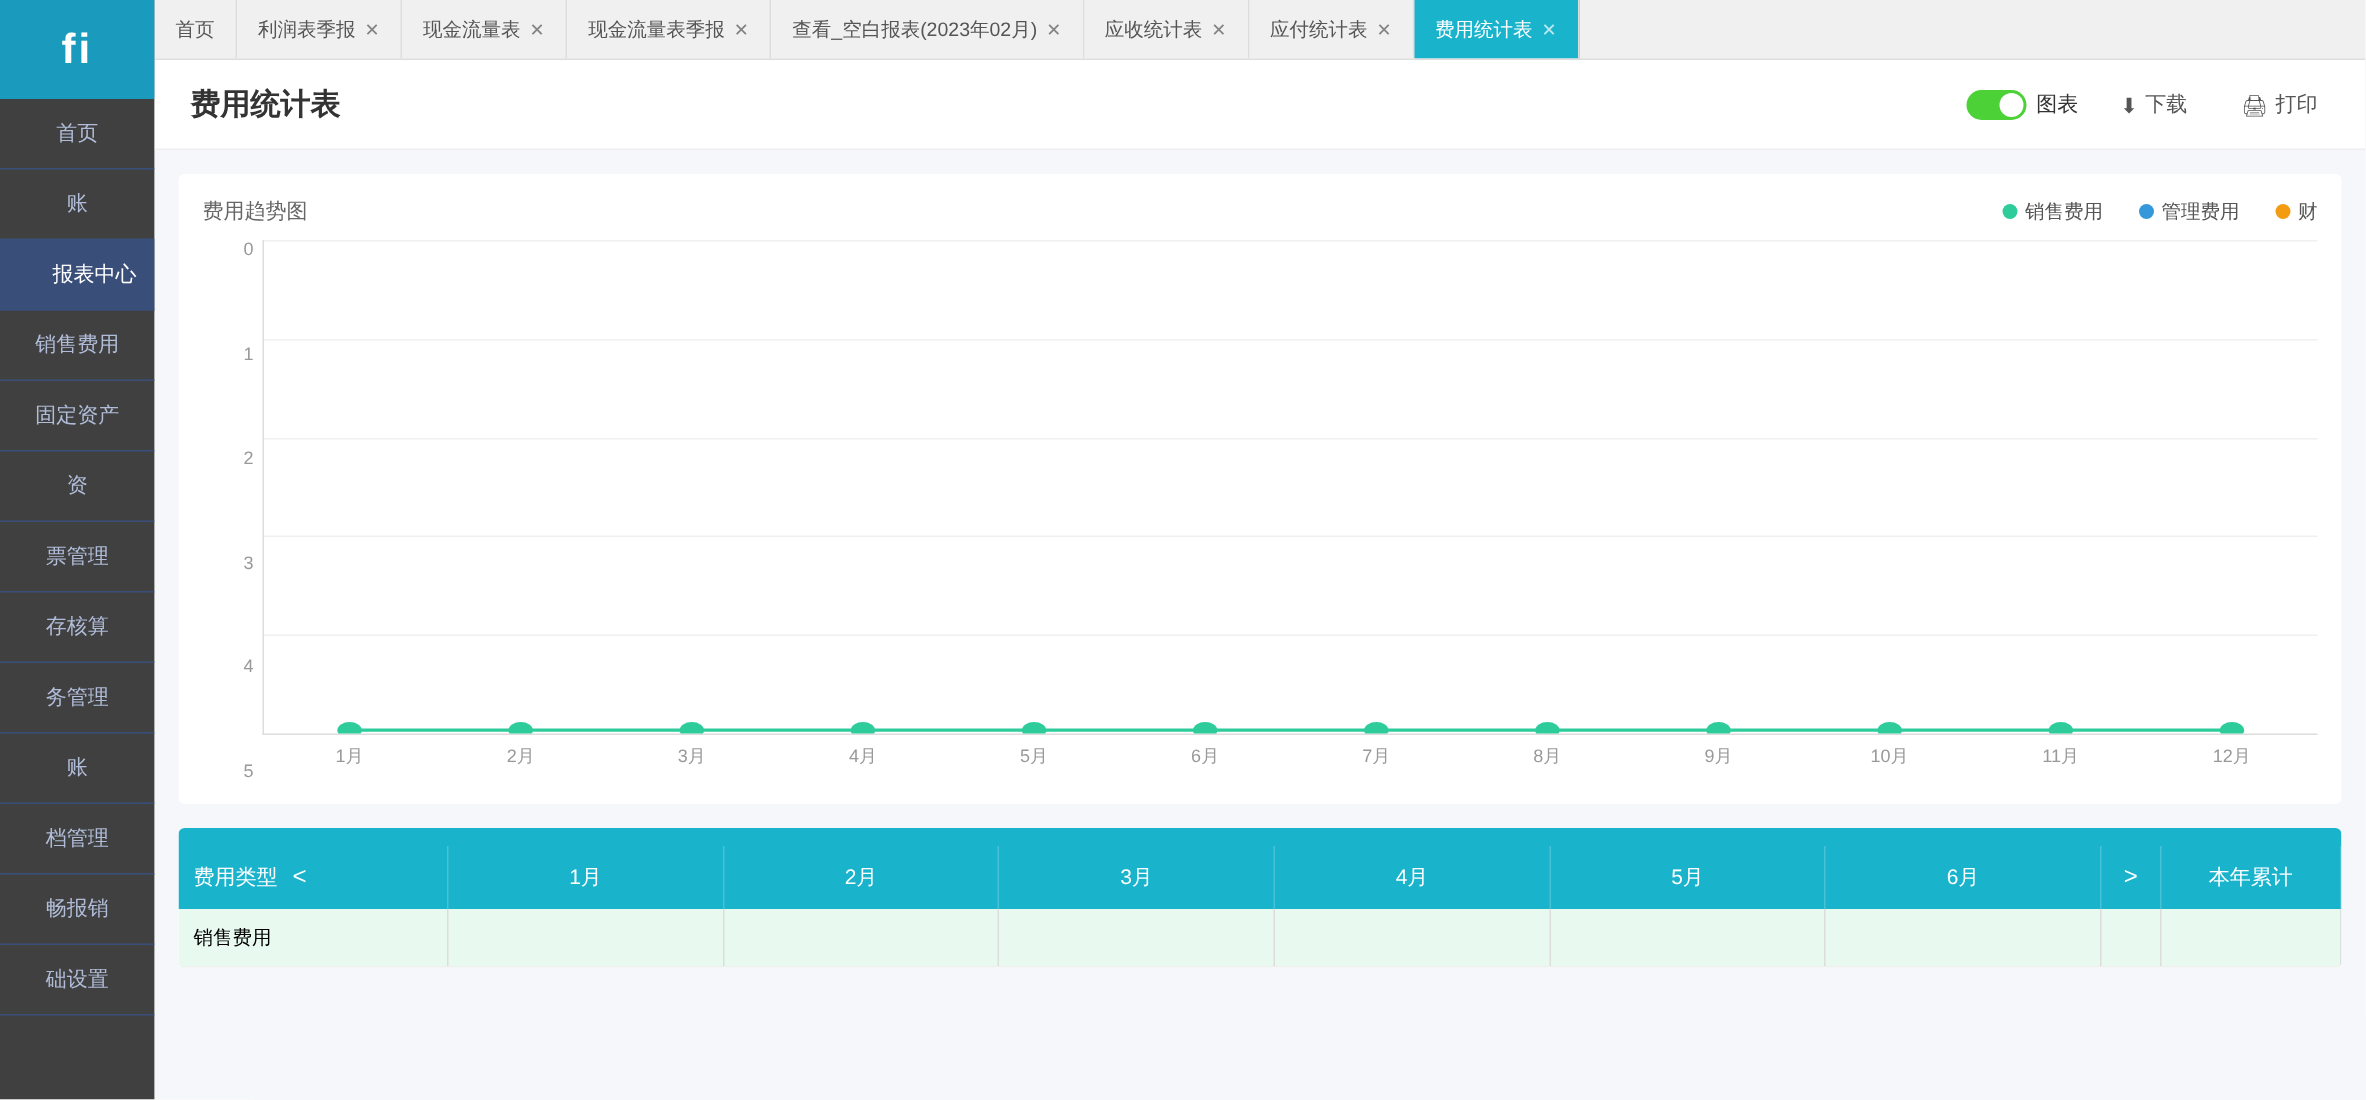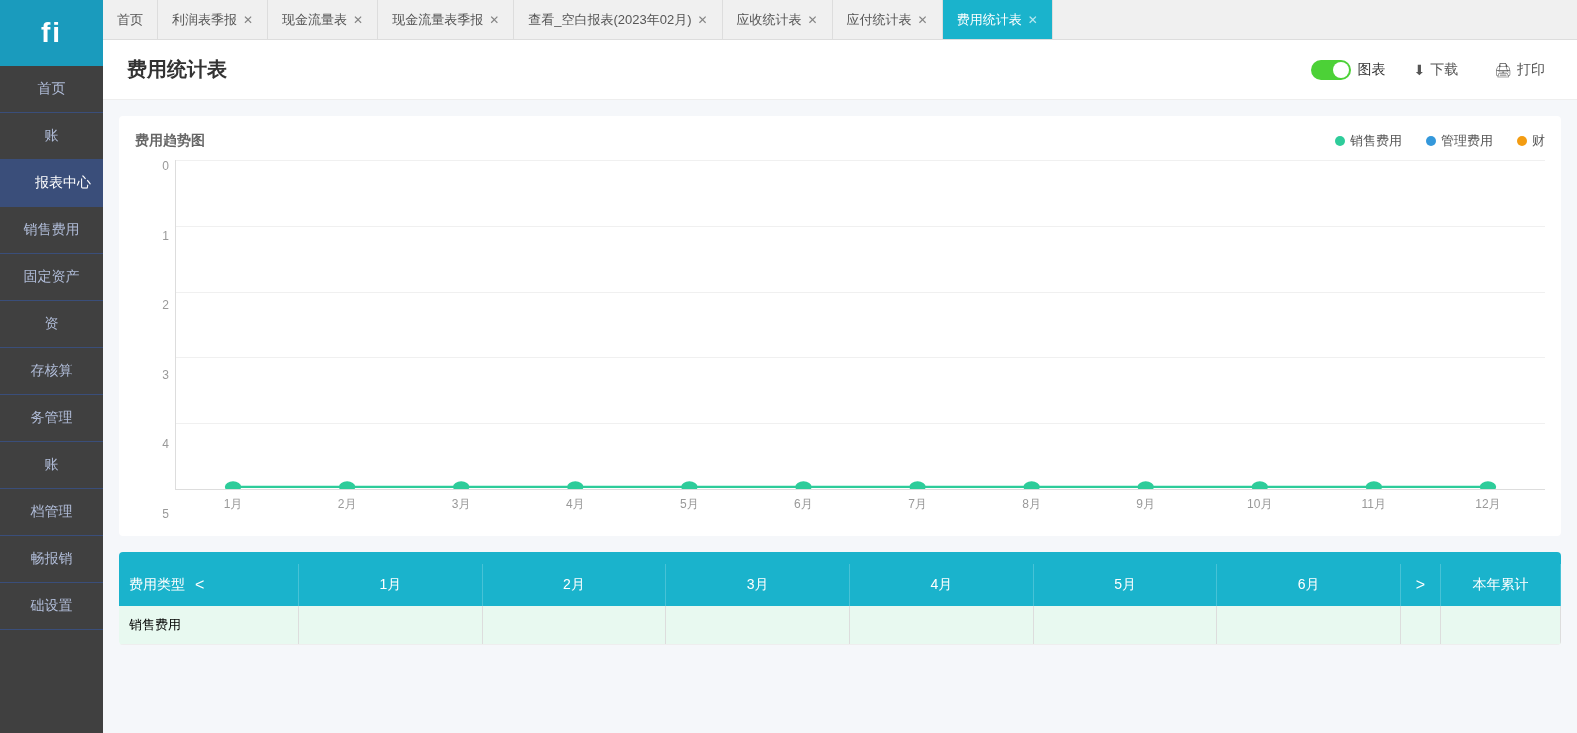--- a/index.html
+++ b/index.html
@@ -147,21 +147,20 @@
       background: white;
       margin: 16px;
       padding: 16px;
       border-radius: 4px;
       flex-shrink: 0;
     }
     .chart-title {
       font-size: 14px;
       color: #666;
       margin-bottom: 10px;
-      font-weight: bold;
     }
     .chart-legend {
       display: flex;
       gap: 24px;
       justify-content: flex-end;
       margin-bottom: 8px;
       font-size: 13px;
       color: #555;
     }
     .legend-item {
@@ -286,20 +285,21 @@
 <body>
 
 <div class="sidebar">
   <div class="sidebar-logo">fi</div>
   <div class="sidebar-item">首页</div>
   <div class="sidebar-item">账</div>
   <div class="sidebar-item active">报表中心</div>
   <div class="sidebar-item">销售费用</div>
   <div class="sidebar-item">固定资产</div>
   <div class="sidebar-item">资</div>
+  <div class="sidebar-item">票管理</div>
   <div class="sidebar-item">存核算</div>
   <div class="sidebar-item">务管理</div>
   <div class="sidebar-item">账</div>
   <div class="sidebar-item">档管理</div>
   <div class="sidebar-item">畅报销</div>
   <div class="sidebar-item">础设置</div>
 </div>
 
 <div class="main">
 

